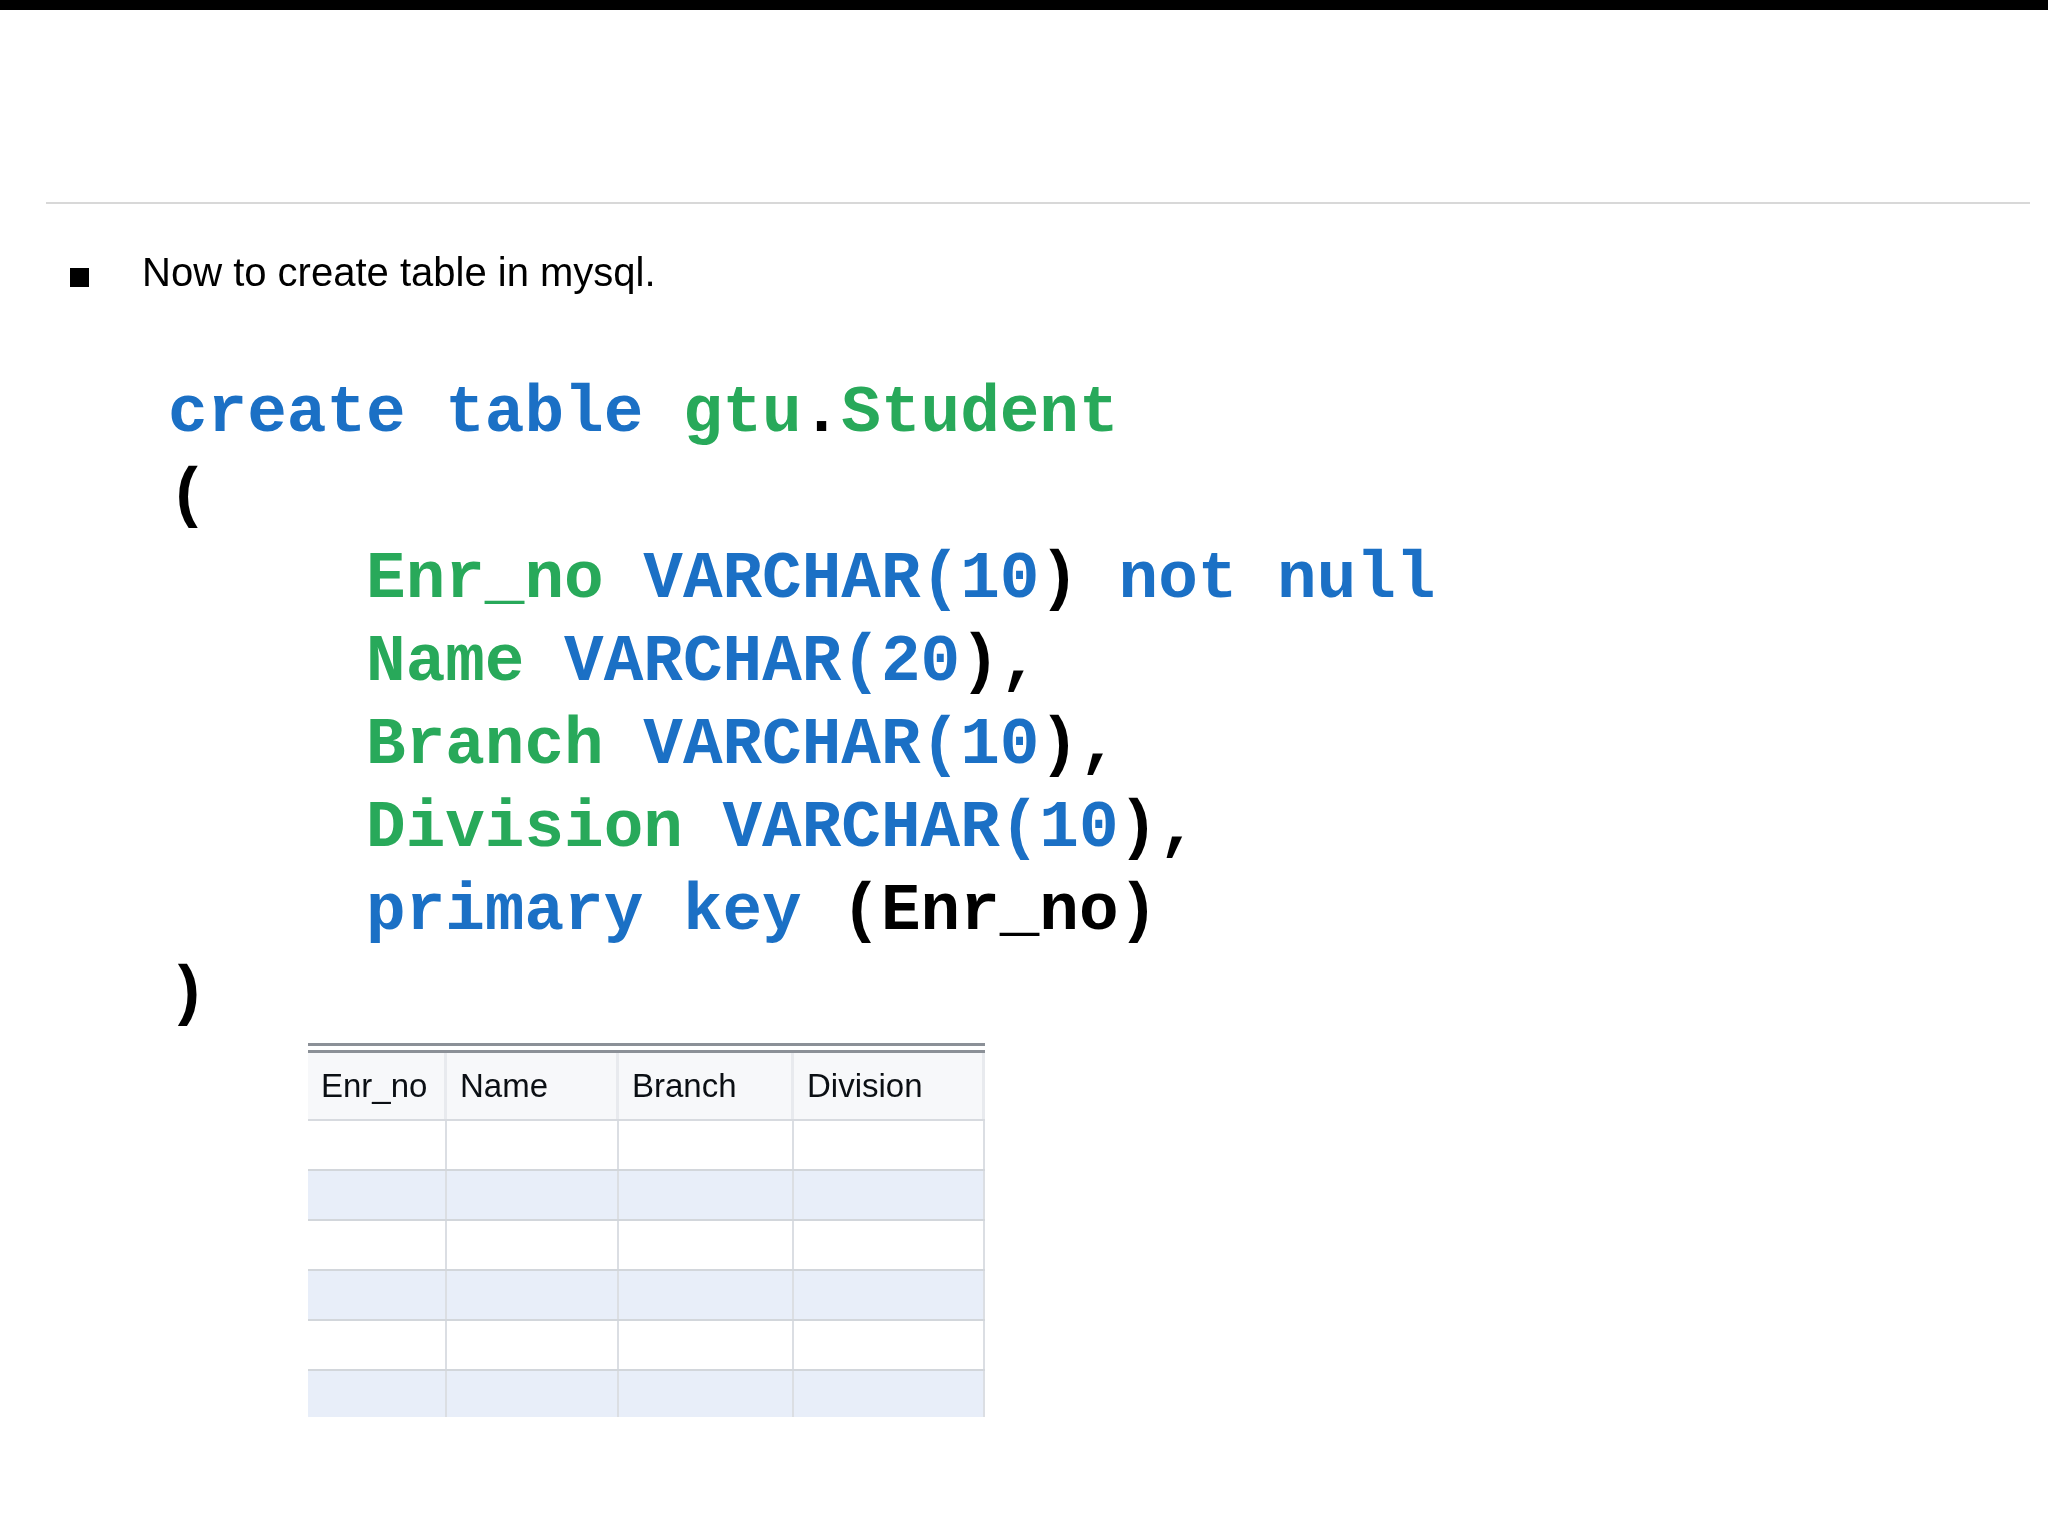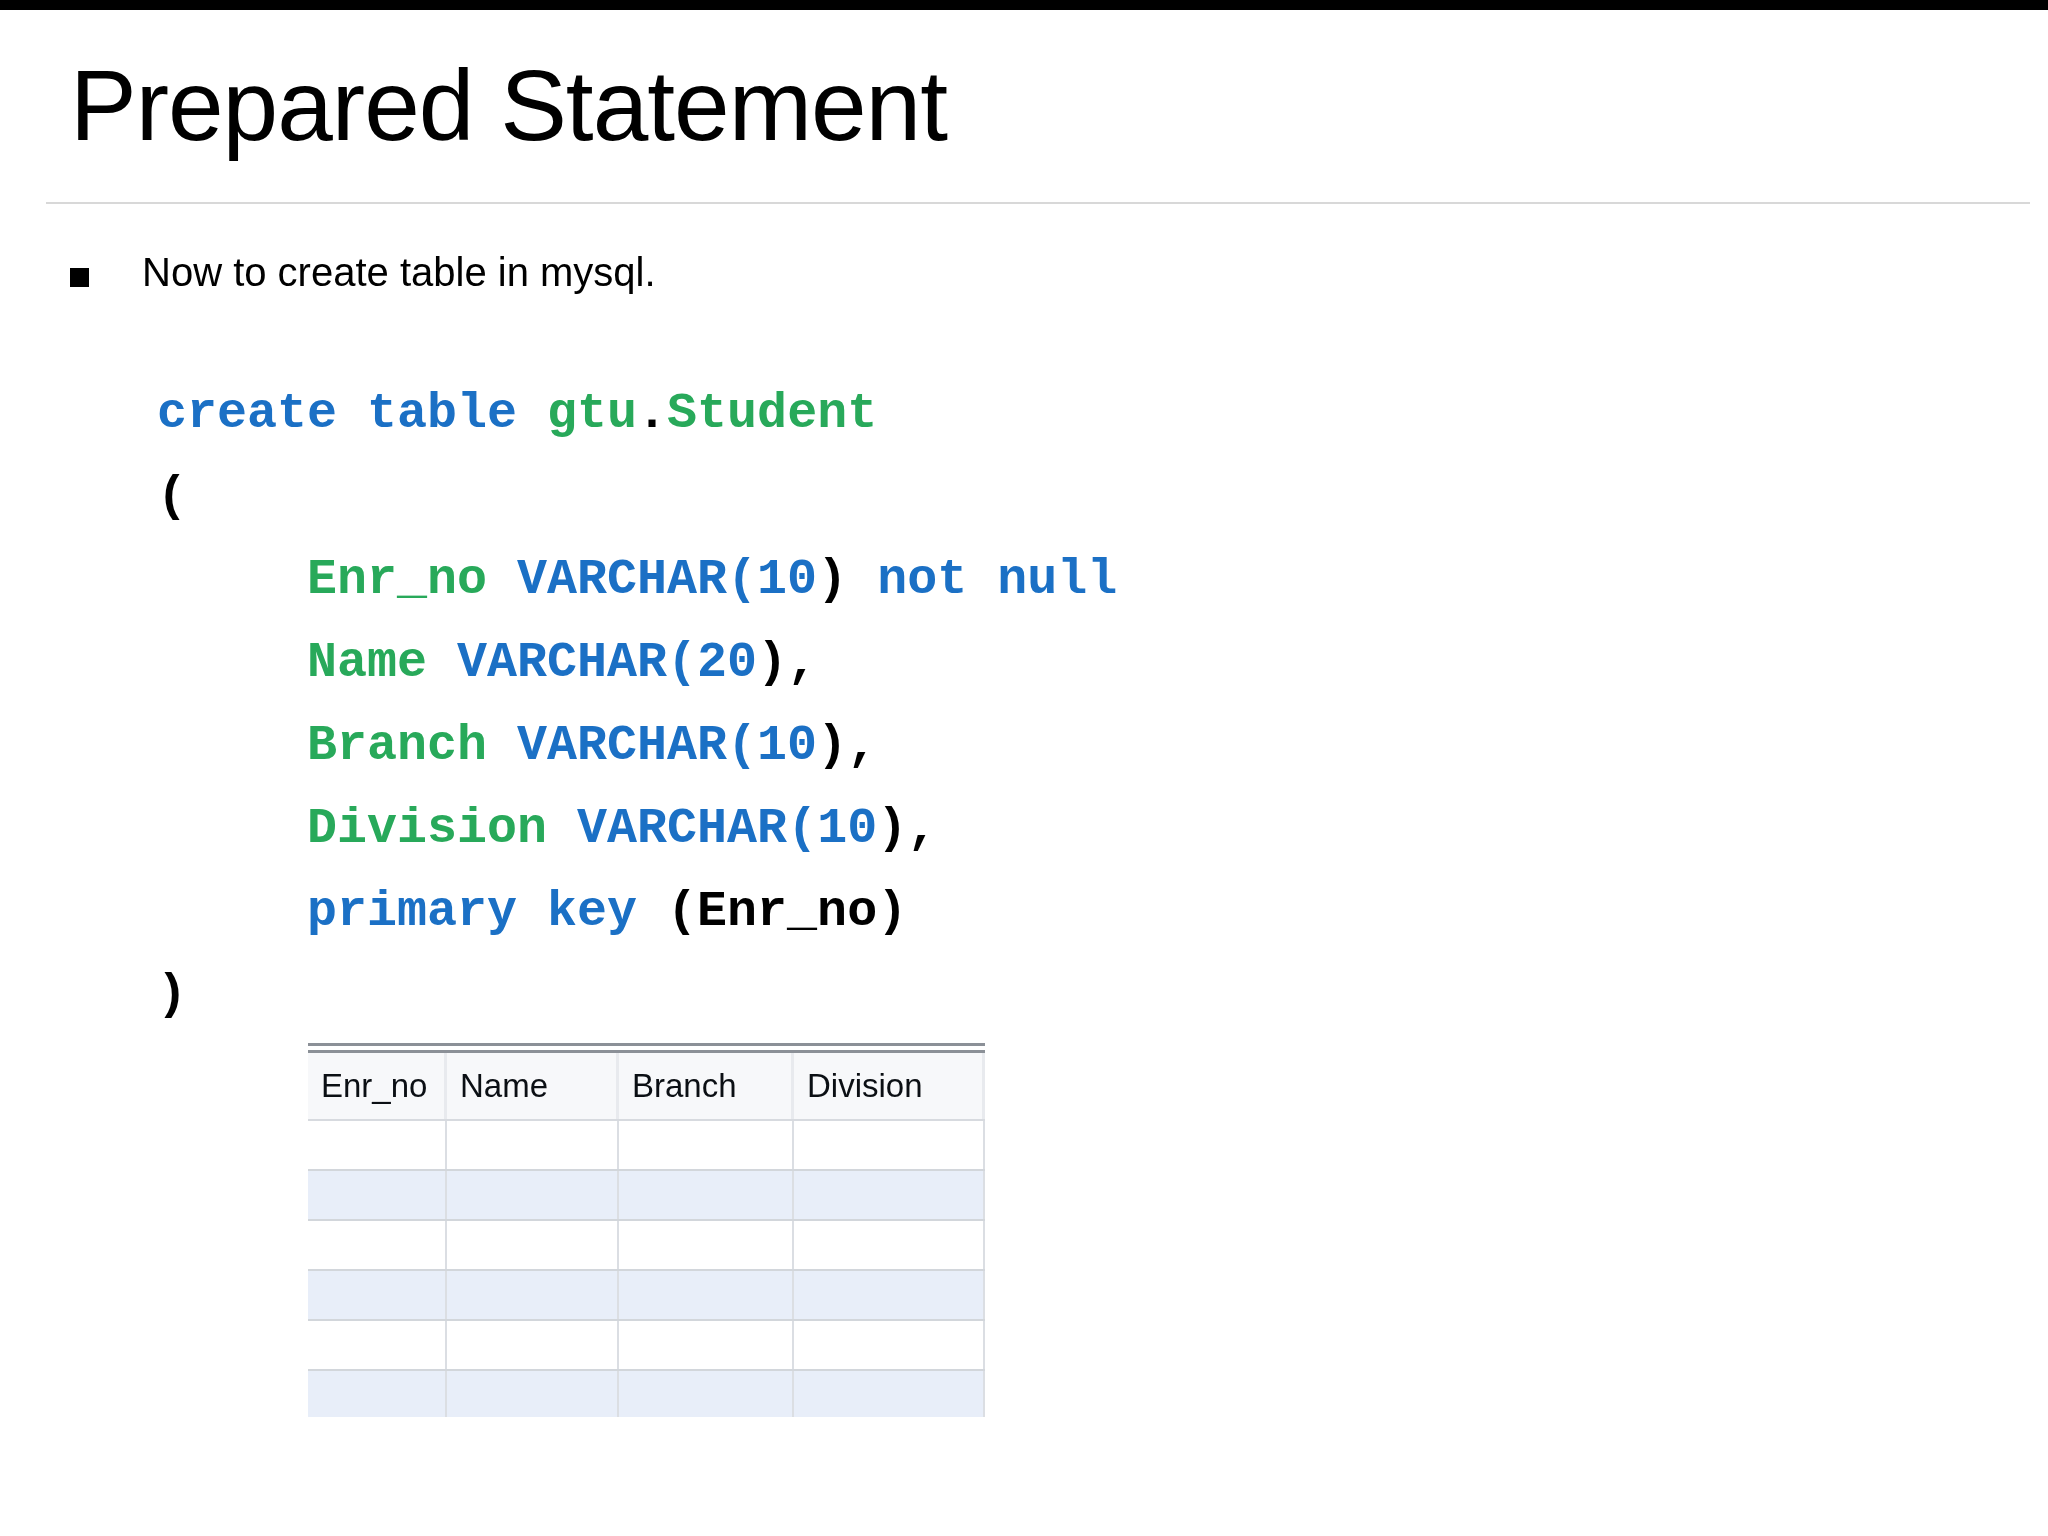--- a/index.html
+++ b/index.html
@@ -27,24 +27,24 @@
   .bullet-marker{
     position:absolute;left:70px;top:268px;width:19px;height:19px;
     background:#000000;
   }
   .bullet-text{
     position:absolute;left:142px;top:250px;
     font-size:40px;color:#000000;line-height:1.1;
     white-space:nowrap;
   }
   .code-block{
-    position:absolute;left:157px;top:372px;
+    position:absolute;left:168px;top:372px;
     font-family:"Liberation Mono", monospace;
     font-weight:bold;
-    font-size:50px;line-height:83px;
+    font-size:66px;line-height:83px;
     white-space:pre;
   }
   .code-line{white-space:pre;}
   
   .db-table{
     position:absolute;left:308px;top:1043px;width:677px;
   }
   .dbl-line-a,.dbl-line-b{height:3px;background:#8b9097;}
   .dbl-gap{height:4px;background:#ffffff;}
   .db-header-row{
@@ -75,21 +75,20 @@
     box-sizing:border-box;
   }
 </style>
 </head>
 <body>
 
 <div id="slide">
 
   <div class="top-bar"></div>
 
-  <div class="title">Prepared Statement</div>
 
   <div class="title-divider"></div>
 
   <div class="bullet-marker"></div>
   <div class="bullet-text">Now to create table in mysql.</div>
 
   <div class="code-block" id="code-block"><div class="code-line"><span style="color: rgb(27, 112, 197);">create table </span><span style="color: rgb(40, 169, 90);">gtu</span><span style="color: rgb(0, 0, 0);">.</span><span style="color: rgb(40, 169, 90);">Student</span></div><div class="code-line"><span style="color: rgb(0, 0, 0);">(</span></div><div class="code-line"><span style="color: rgb(0, 0, 0);">     </span><span style="color: rgb(40, 169, 90);">Enr_no</span><span style="color: rgb(0, 0, 0);"> </span><span style="color: rgb(27, 112, 197);">VARCHAR(10</span><span style="color: rgb(0, 0, 0);">) </span><span style="color: rgb(27, 112, 197);">not null</span></div><div class="code-line"><span style="color: rgb(0, 0, 0);">     </span><span style="color: rgb(40, 169, 90);">Name</span><span style="color: rgb(0, 0, 0);"> </span><span style="color: rgb(27, 112, 197);">VARCHAR(20</span><span style="color: rgb(0, 0, 0);">),</span></div><div class="code-line"><span style="color: rgb(0, 0, 0);">     </span><span style="color: rgb(40, 169, 90);">Branch</span><span style="color: rgb(0, 0, 0);"> </span><span style="color: rgb(27, 112, 197);">VARCHAR(10</span><span style="color: rgb(0, 0, 0);">),</span></div><div class="code-line"><span style="color: rgb(0, 0, 0);">     </span><span style="color: rgb(40, 169, 90);">Division</span><span style="color: rgb(0, 0, 0);"> </span><span style="color: rgb(27, 112, 197);">VARCHAR(10</span><span style="color: rgb(0, 0, 0);">),</span></div><div class="code-line"><span style="color: rgb(0, 0, 0);">     </span><span style="color: rgb(27, 112, 197);">primary key</span><span style="color: rgb(0, 0, 0);"> (Enr_no)</span></div><div class="code-line"><span style="color: rgb(0, 0, 0);">)</span></div></div>
 
   <div class="db-table">
     <div class="dbl-line-a"></div>

